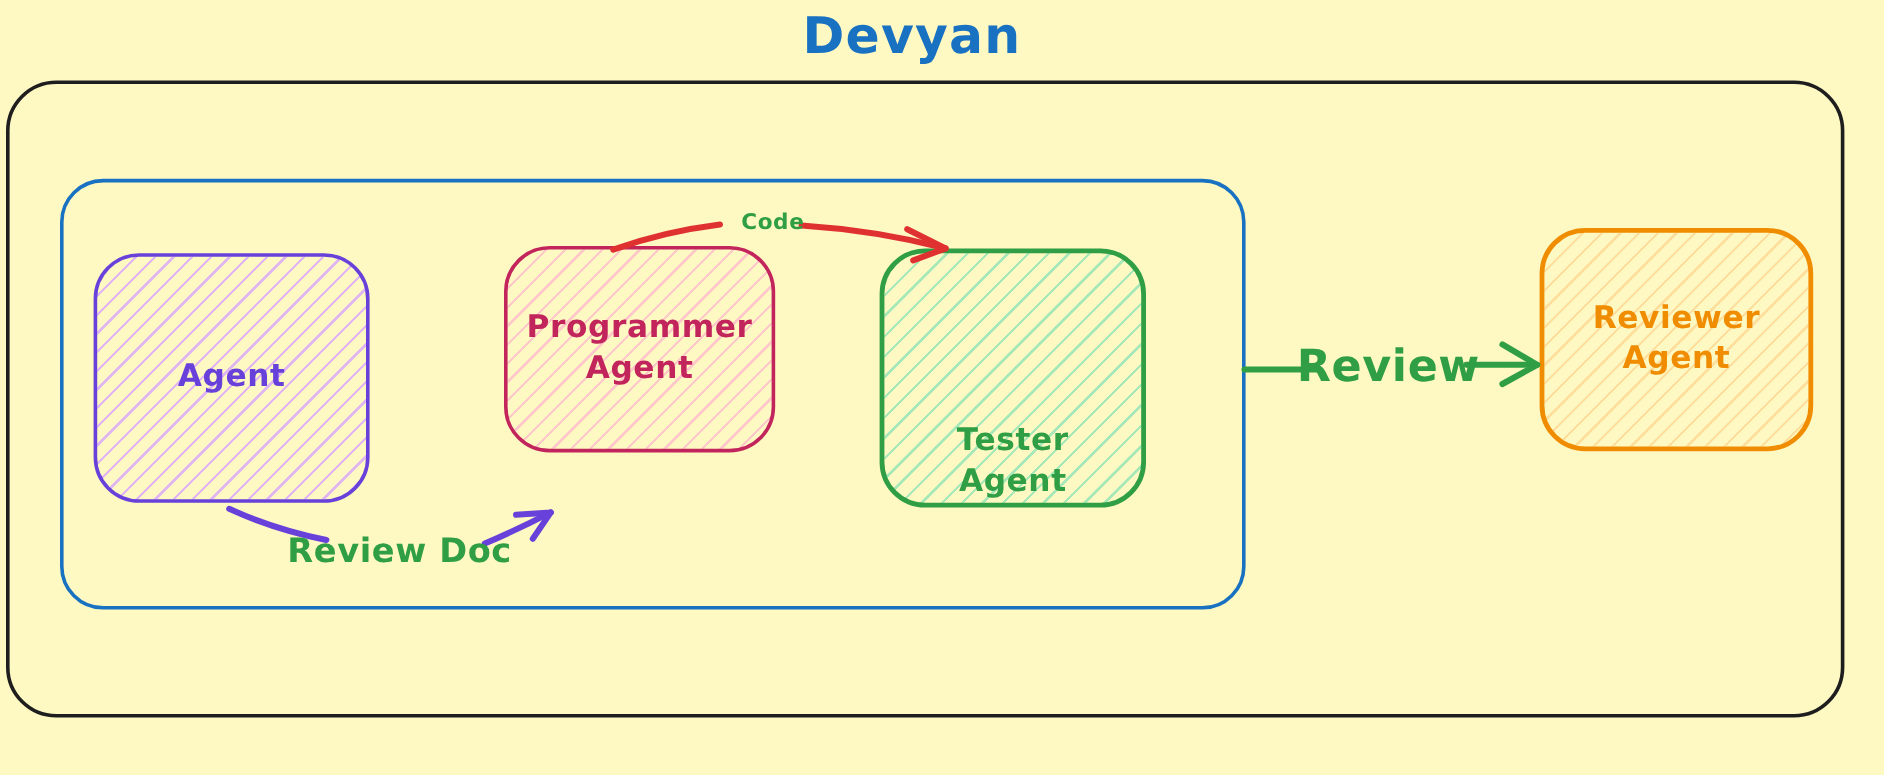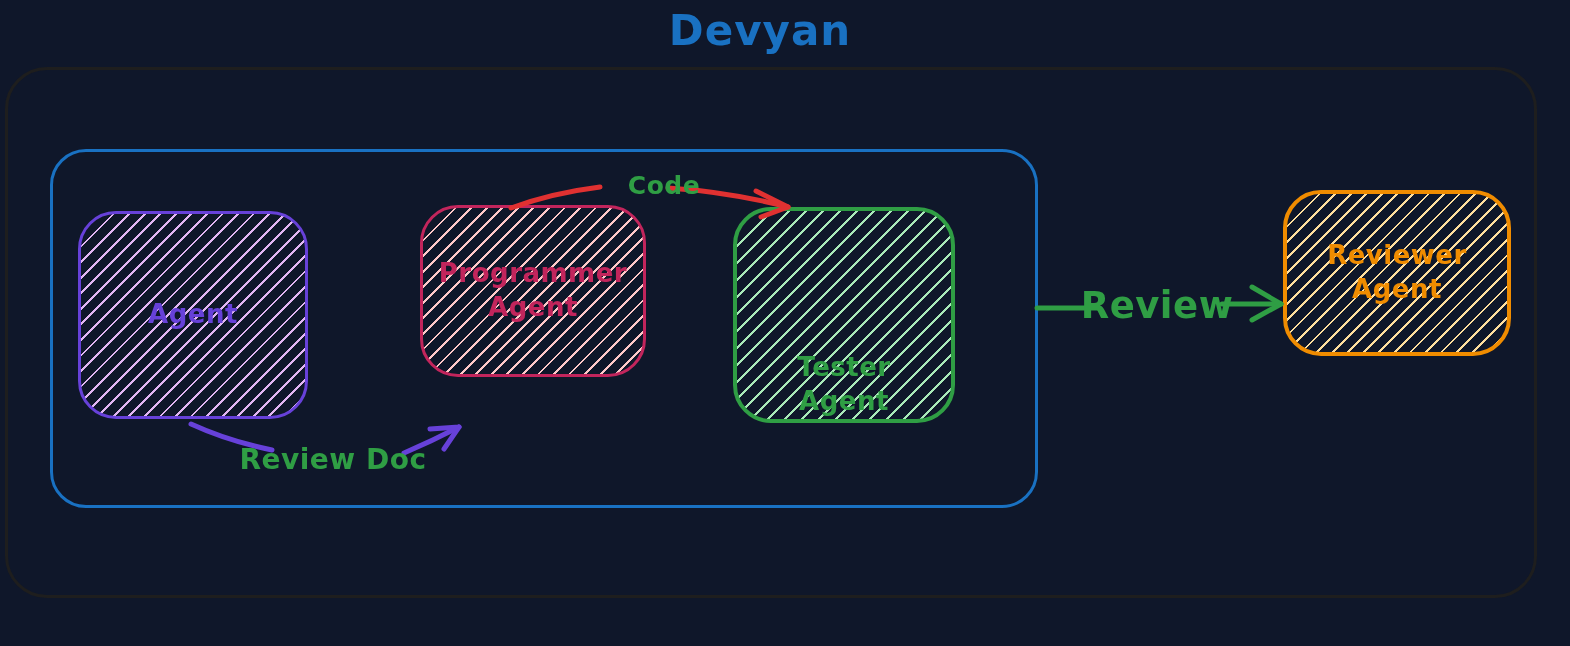--- a/index.html
+++ b/index.html
@@ -5,21 +5,21 @@
   html, body {
     margin: 0;
     padding: 0;
     background: #ffffff;
     font-family: "DejaVu Sans", "Liberation Sans", sans-serif;
   }
   .canvas {
     position: relative;
     width: 1570px;
     height: 646px;
-    background: #0f172a;
+    background: #fef9c3;
     overflow: hidden;
   }
   .title {
     position: absolute;
     left: 760px;
     top: 30px;
     transform: translate(-50%, -50%);
     font-size: 42px;
     font-weight: 700;
     letter-spacing: 1px;
@@ -83,21 +83,21 @@
   .tester {
     left: 733px; top: 207px; width: 222px; height: 216px;
     border: 4px solid var(--green, #2f9e44);
     color: var(--green, #2f9e44);
     background-image: repeating-linear-gradient(135deg,
       var(--green-hatch, #a9e9b9) 0px, var(--green-hatch, #a9e9b9) 2px,
       transparent 2px, transparent 12px);
     align-items: flex-end;
   }
   .reviewer {
-    left: 1283px; top: 190px; width: 228px; height: 166px;
+    left: 1283px; top: 190px; width: 228px; height: 186px;
     border: 4px solid var(--orange, #f08c00);
     color: var(--orange, #f08c00);
     background-image: repeating-linear-gradient(135deg,
       var(--orange-hatch, #ffdf9e) 0px, var(--orange-hatch, #ffdf9e) 2px,
       transparent 2px, transparent 11px);
   }
   .arrows-layer {
     position: absolute;
     left: 0; top: 0;
     width: 1570px;
@@ -106,21 +106,21 @@
   }
   .edge-label {
     position: absolute;
     transform: translate(-50%, -50%);
     color: var(--label-green, #2f9e44);
     font-weight: 600;
     letter-spacing: 0.5px;
     white-space: nowrap;
     text-align: center;
   }
-  .code-label { left: 664px; top: 185px; font-size: 25px; text-align: right; }
+  .code-label { left: 644px; top: 185px; font-size: 18px; text-align: right; }
   .design-doc-label { left: 333px; top: 459px; font-size: 28px; }
   .review-label {
     left: 1157px; top: 306px; font-size: 37px; line-height: 1.2;
     display: flex; flex-direction: column; align-items: center;
   }
 </style>
 </head>
 <body>
 
 <div class="canvas">

